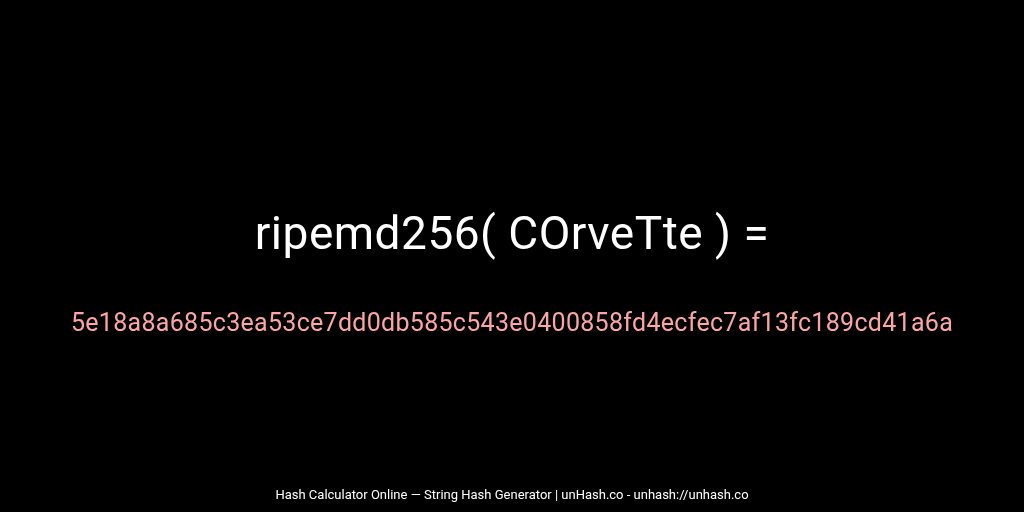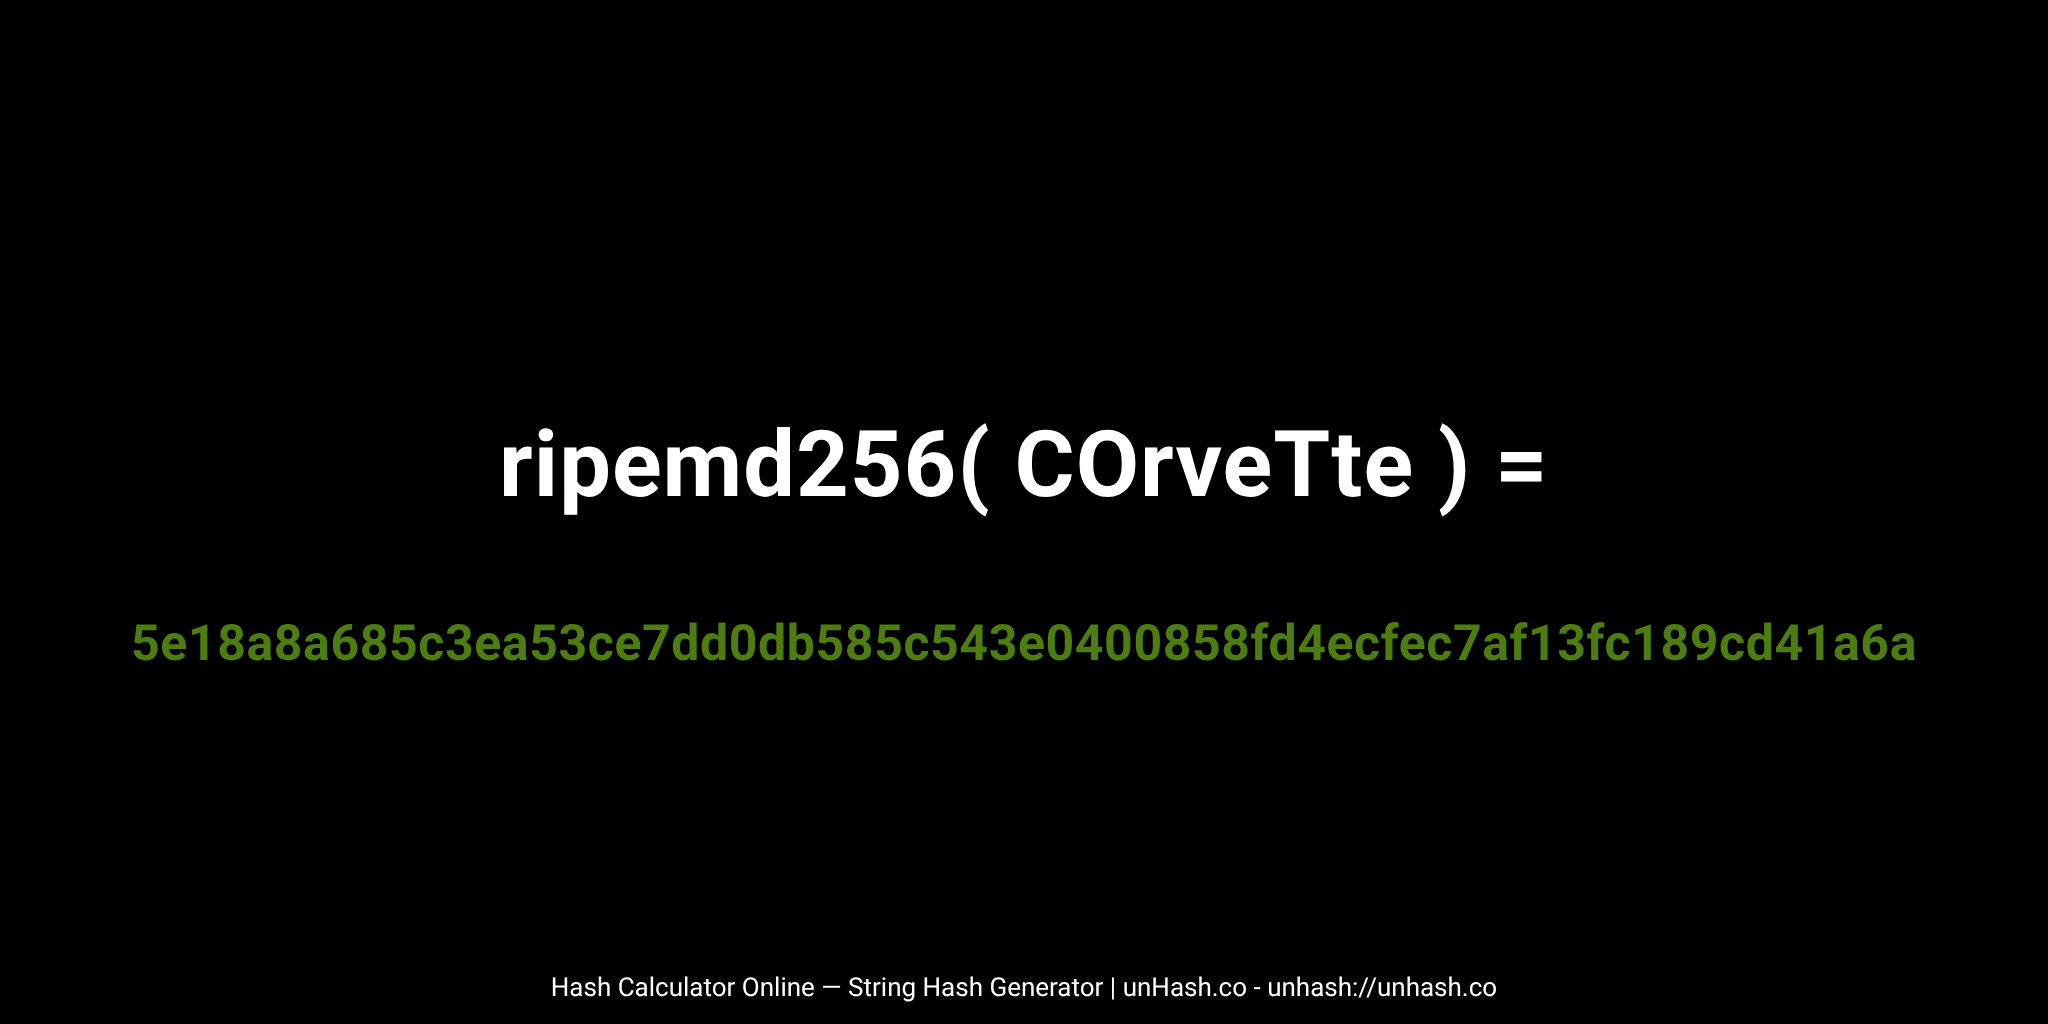--- a/index.html
+++ b/index.html
@@ -24,29 +24,29 @@
       flex-direction: column;
       align-items: center;
       justify-content: center;
       flex: 1;
       width: 100%;
       gap: 48px;
     }
     .hash-expression {
       color: #ffffff;
       font-size: 46px;
-      font-weight: 700;
+      font-weight: 400;
       text-align: center;
       letter-spacing: 0.5px;
       margin-top: 30px;
     }
     .hash-output {
-      color: #4d7c0f;
+      color: #fca5a5;
       font-size: 25px;
-      font-weight: 700;
+      font-weight: 400;
       text-align: center;
       font-family: -apple-system, BlinkMacSystemFont, "Segoe UI", Roboto, Helvetica, Arial, sans-serif;
       letter-spacing: 0.3px;
     }
     .footer {
       position: absolute;
       bottom: 10px;
       width: 100%;
       text-align: center;
       color: #ffffff;

